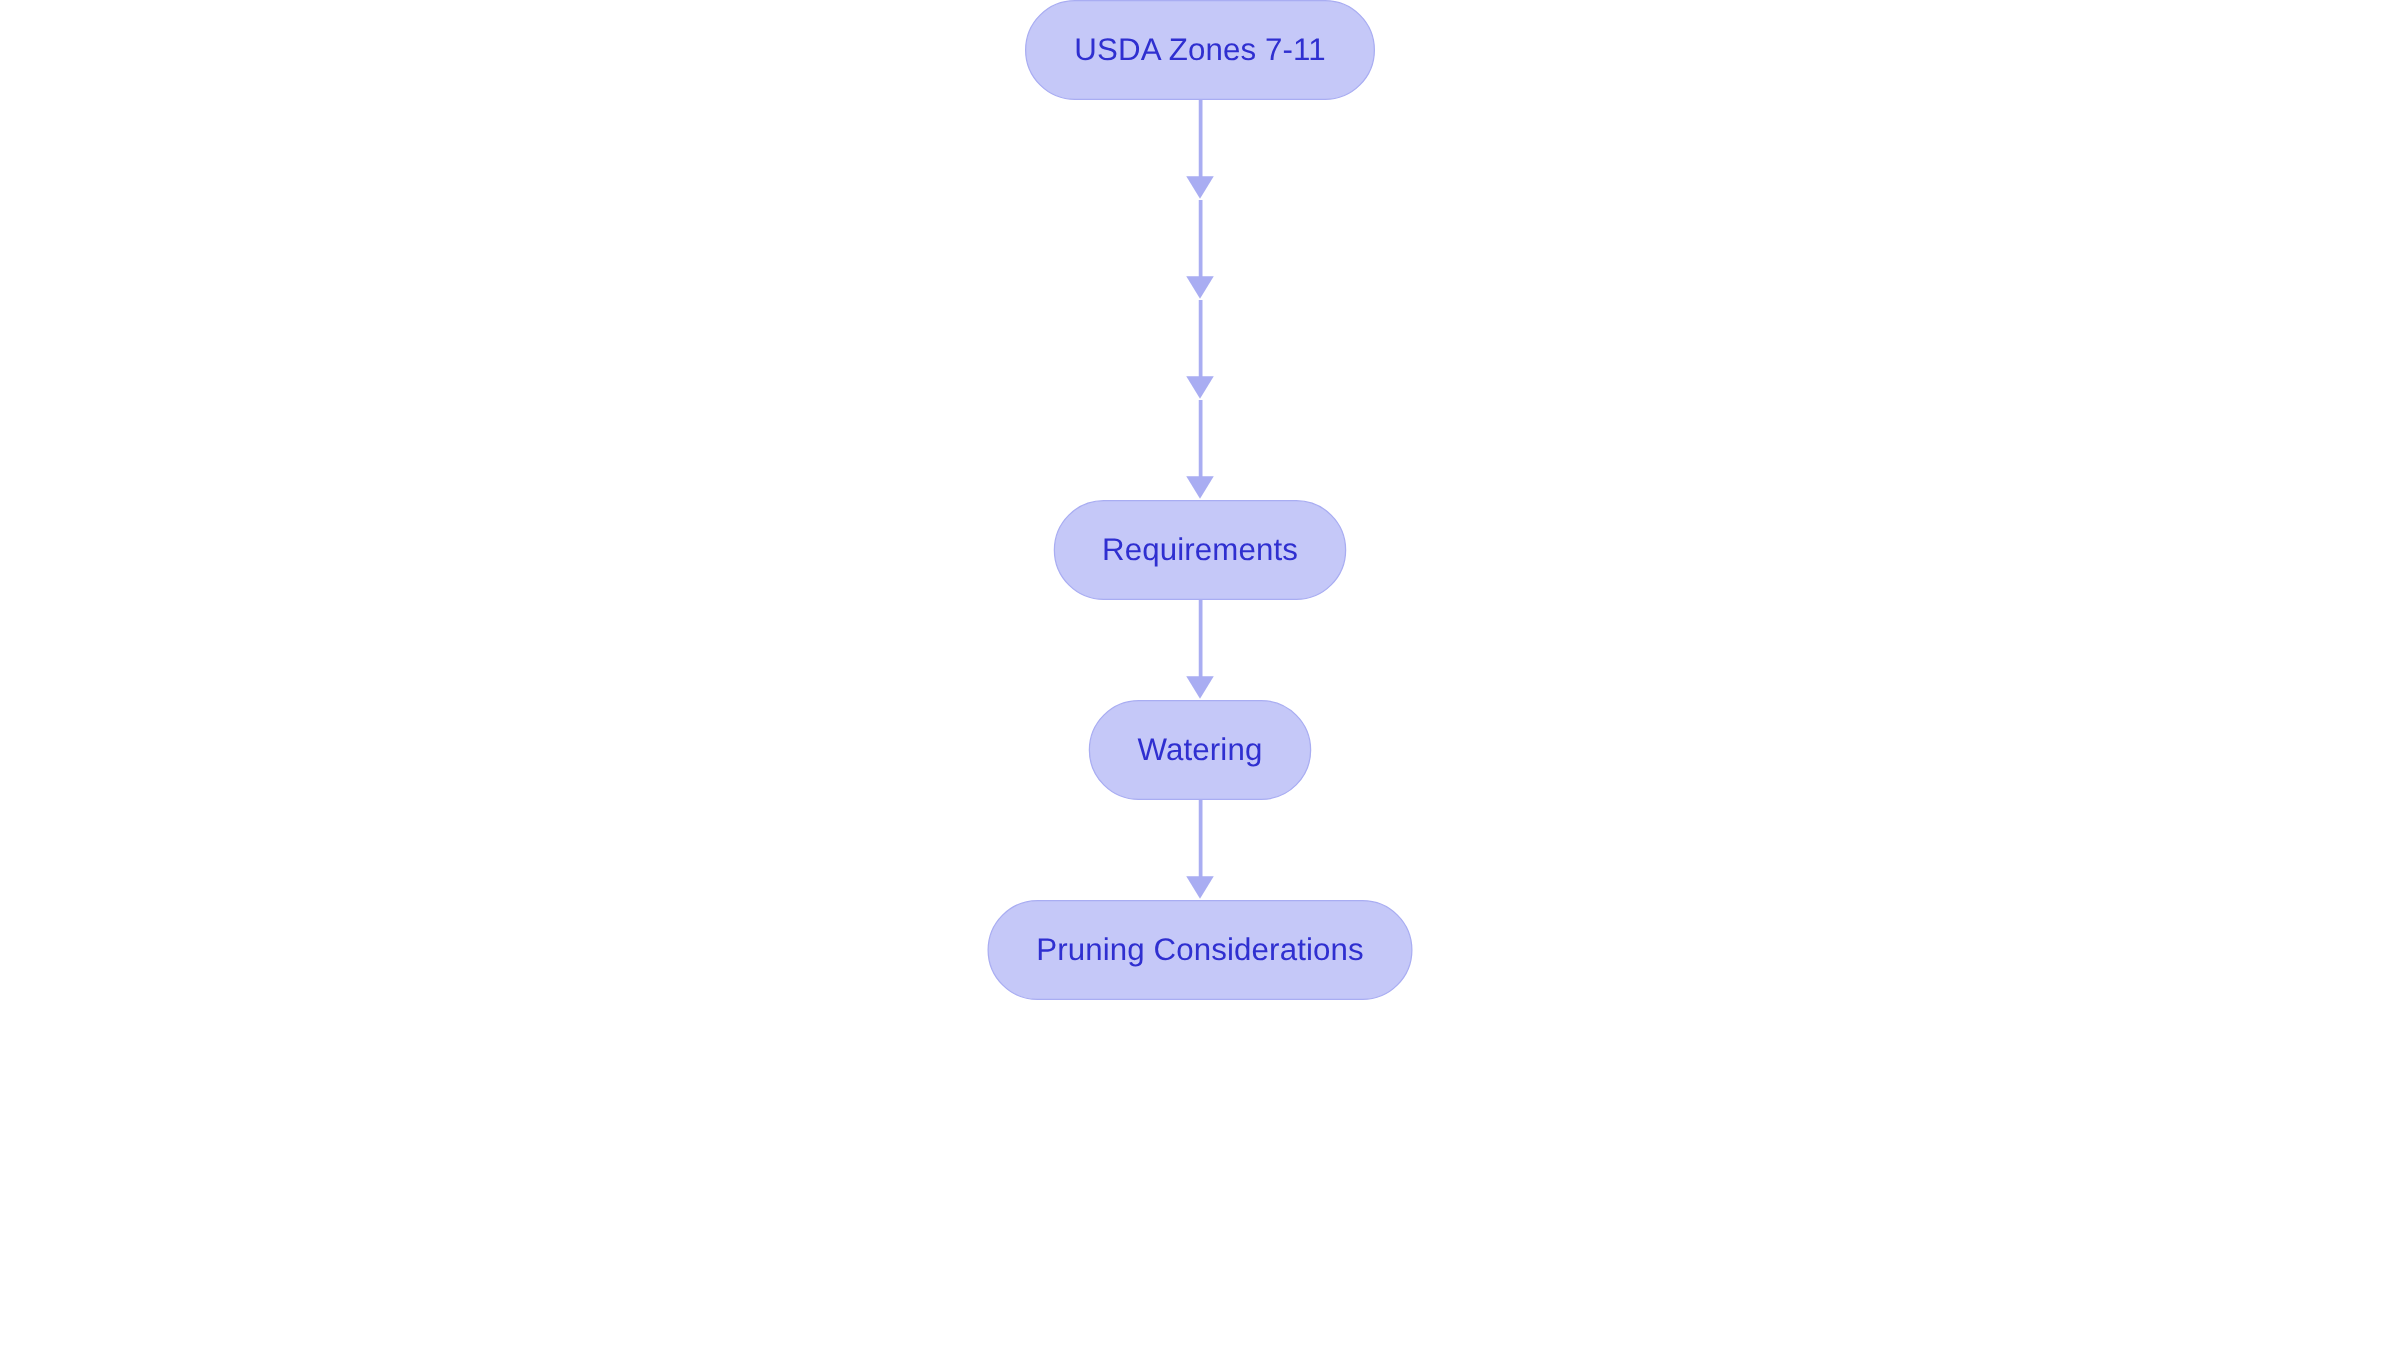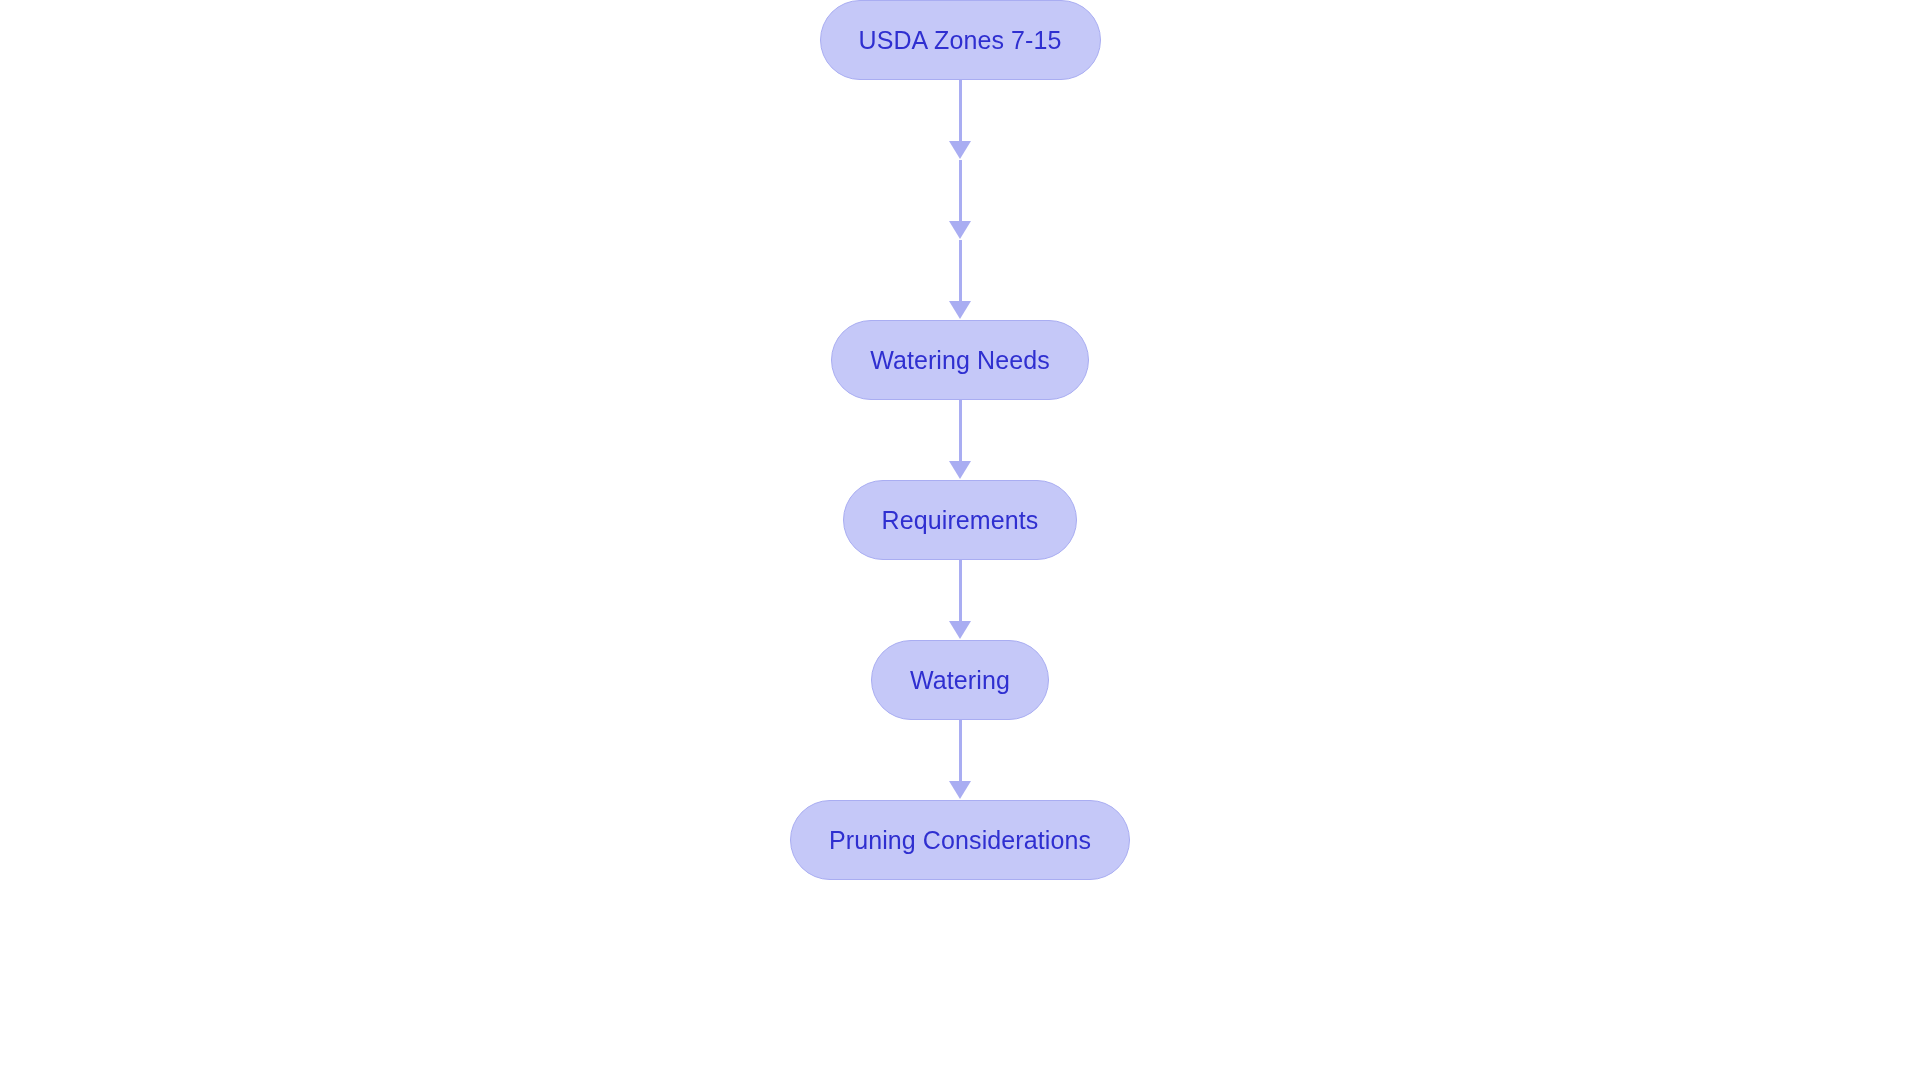--- a/index.html
+++ b/index.html
@@ -78,43 +78,40 @@
     margin-top: -1px;
   }
 </style>
 </head>
 <body>
 
 <div id="flowchart-canvas">
   <div class="flow-column">
 
     <div class="flow-node">
-      <span>USDA Zones 7-15</span>
+      <span>USDA Zones 7-11</span>
     </div>
 
     <div class="flow-connector">
       <div class="connector-line"></div>
       <div class="connector-arrowhead"></div>
     </div>
 
 
     <div class="flow-connector">
       <div class="connector-line"></div>
       <div class="connector-arrowhead"></div>
     </div>
 
 
     <div class="flow-connector">
       <div class="connector-line"></div>
       <div class="connector-arrowhead"></div>
     </div>
 
-    <div class="flow-node">
-      <span>Watering Needs</span>
-    </div>
 
     <div class="flow-connector">
       <div class="connector-line"></div>
       <div class="connector-arrowhead"></div>
     </div>
 
     <div class="flow-node">
       <span>Requirements</span>
     </div>
 

